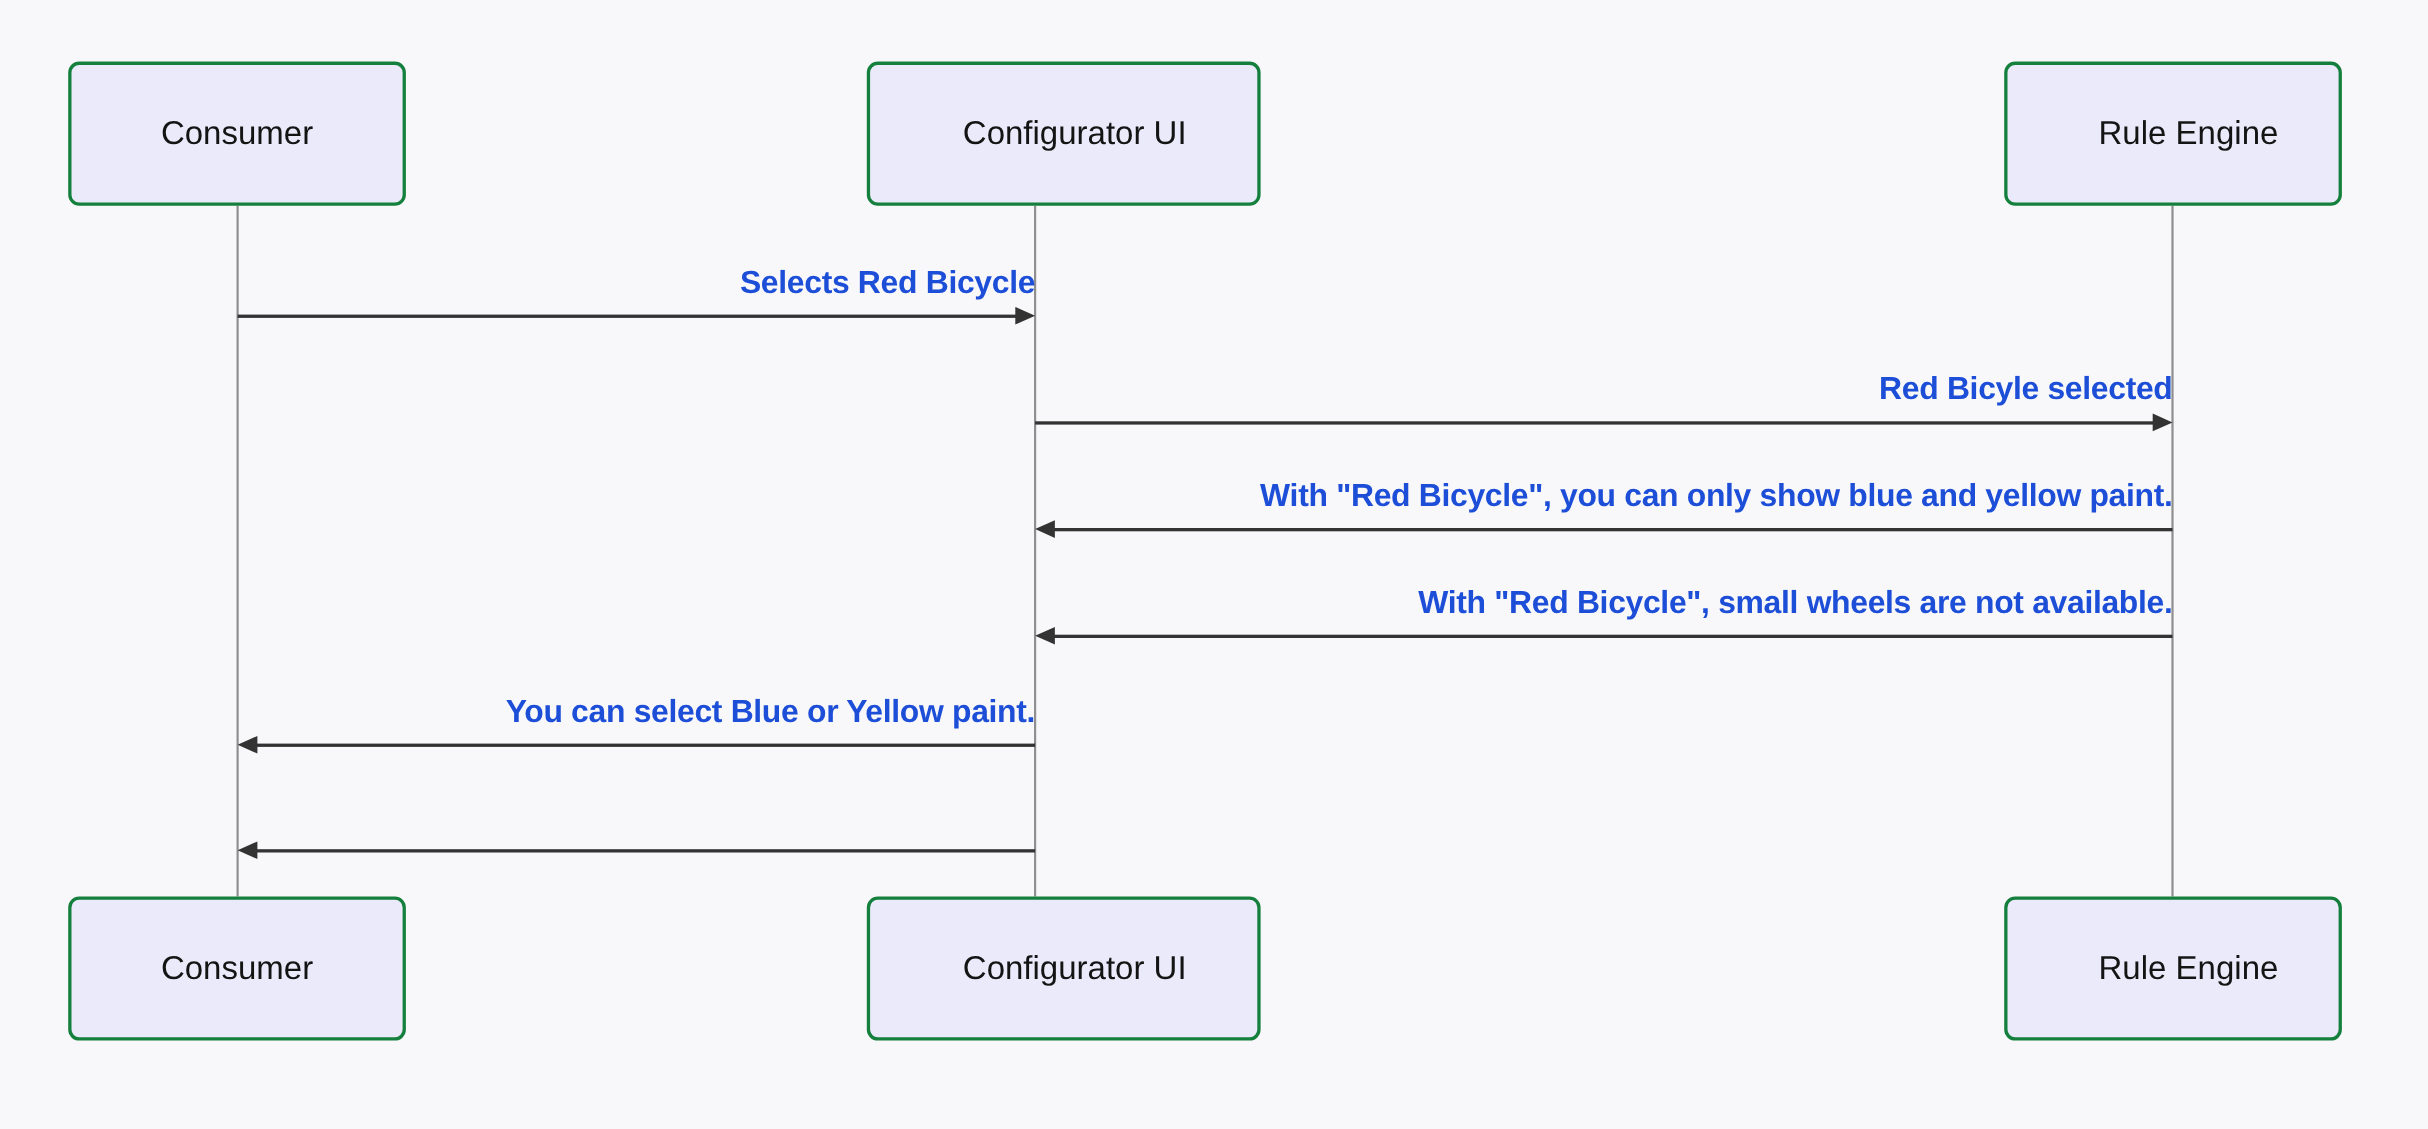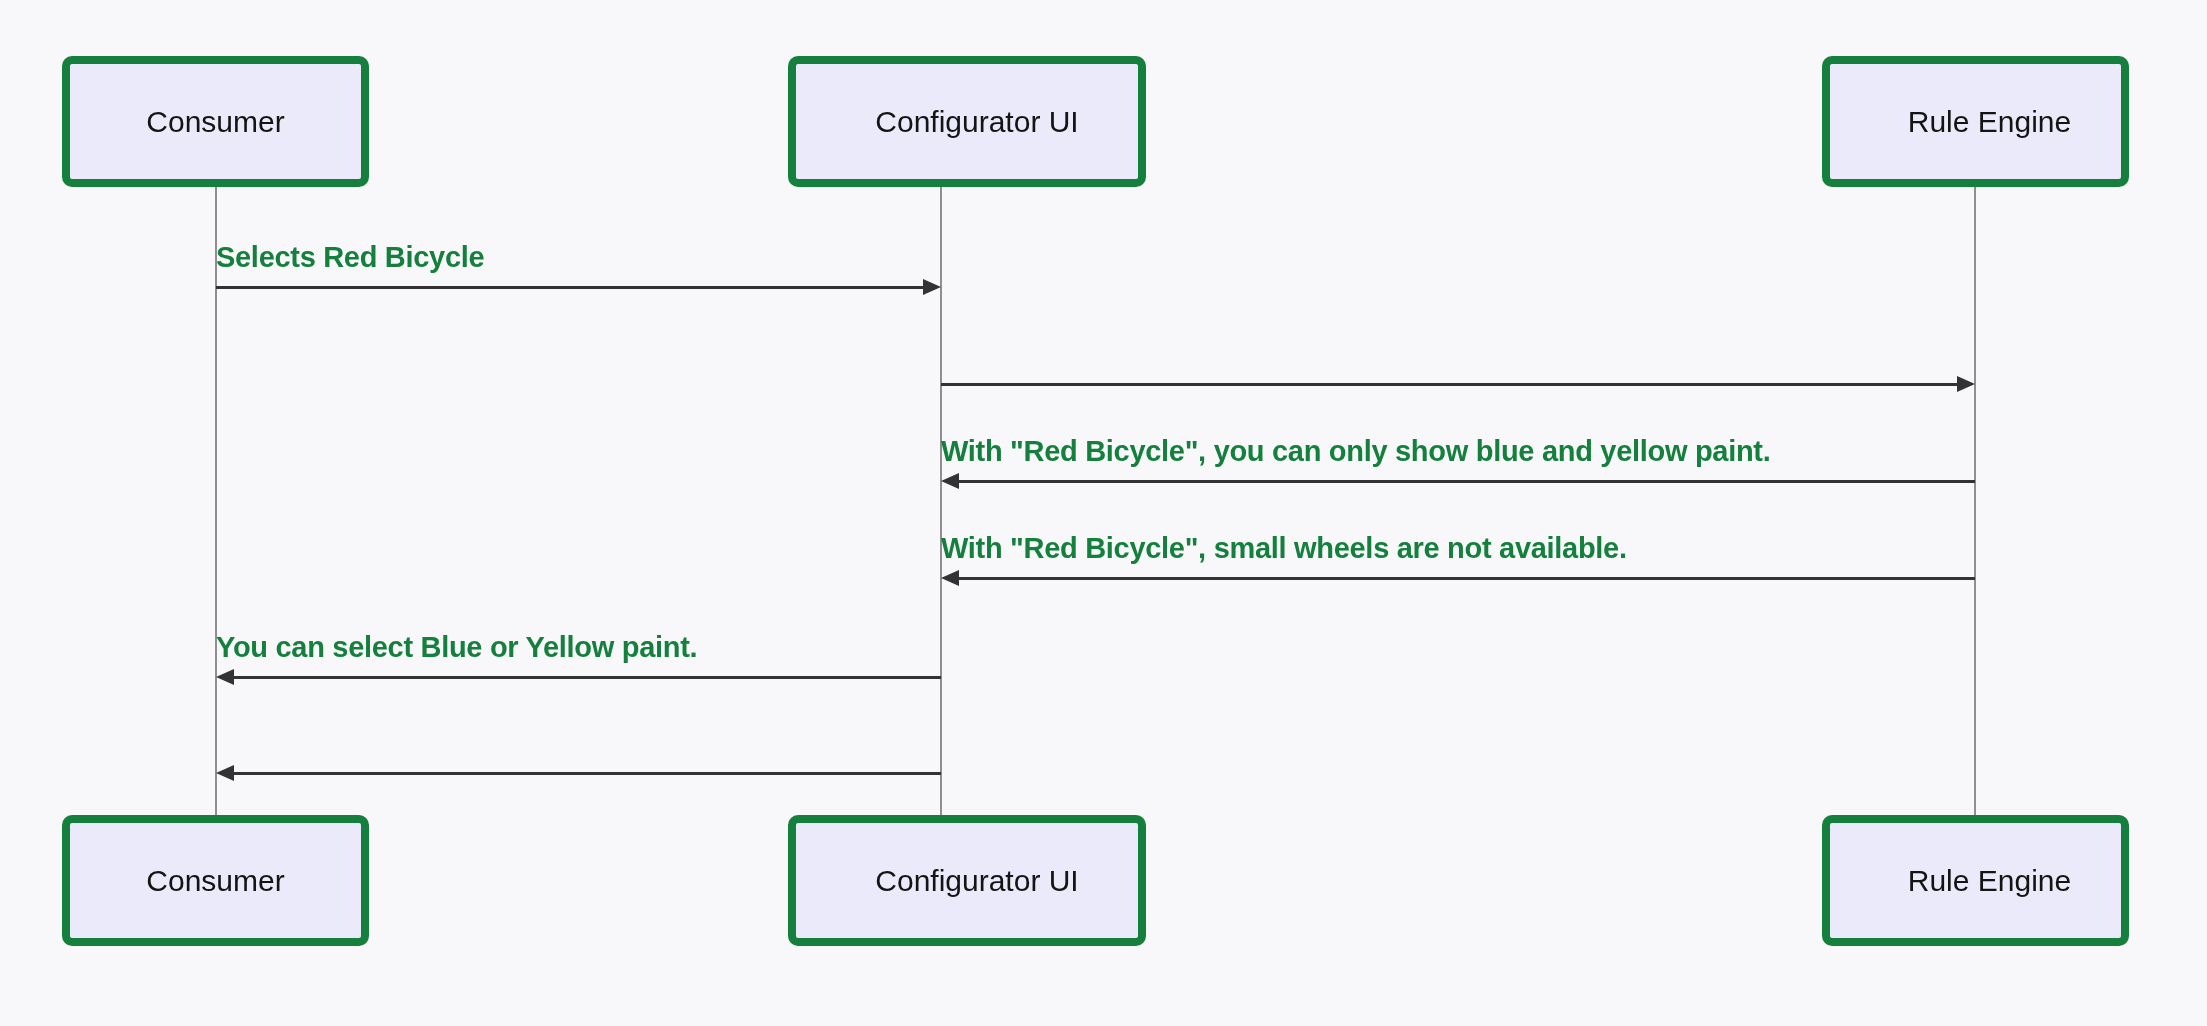--- a/index.html
+++ b/index.html
@@ -13,21 +13,21 @@
     width: 2207px;
     height: 1026px;
     background: #f8f8fa;
     overflow: hidden;
   }
   
   .actor {
     position: absolute;
     height: 131px;
     background: #eaeafa;
-    border: 8px solid #15803d;
+    border: 3px solid #15803d;
     border-radius: 10px;
     box-sizing: border-box;
     display: flex;
     align-items: center;
     justify-content: center;
     font-size: 30px;
     color: #141414;
     z-index: 3;
   }
   .actor.top    { top: 56px; }
@@ -45,25 +45,25 @@
     z-index: 1;
   }
   .lifeline.col-a { left: 215px; }
   .lifeline.col-b { left: 940px; }
   .lifeline.col-c { left: 1974px; }
   
   .msg-label {
     position: absolute;
     height: 40px;
     line-height: 40px;
-    text-align: left;
+    text-align: right;
     font-size: 29px;
     font-weight: 700;
     letter-spacing: -0.3px;
-    color: #15803d;
+    color: #1d4ed8;
     z-index: 2;
     white-space: nowrap;
   }
   .msg-line {
     position: absolute;
     height: 3px;
     background: #333333;
     z-index: 2;
   }
   .msg-head {
@@ -131,20 +131,21 @@
     <span>Configurator UI</span>
   </div>
   <div class="actor bottom col-c">
     <span>Rule Engine</span>
   </div>
 
   <div class="msg-label span-ab m1">Selects Red Bicycle</div>
   <div class="msg-line m1"></div>
   <div class="msg-head right m1"></div>
 
+  <div class="msg-label span-bc m2">Red Bicyle selected</div>
   <div class="msg-line m2"></div>
   <div class="msg-head right m2"></div>
 
   <div class="msg-label span-bc m3">With "Red Bicycle", you can only show blue and yellow paint.</div>
   <div class="msg-line m3"></div>
   <div class="msg-head left m3"></div>
 
   <div class="msg-label span-bc m4">With "Red Bicycle", small wheels are not available.</div>
   <div class="msg-line m4"></div>
   <div class="msg-head left m4"></div>

